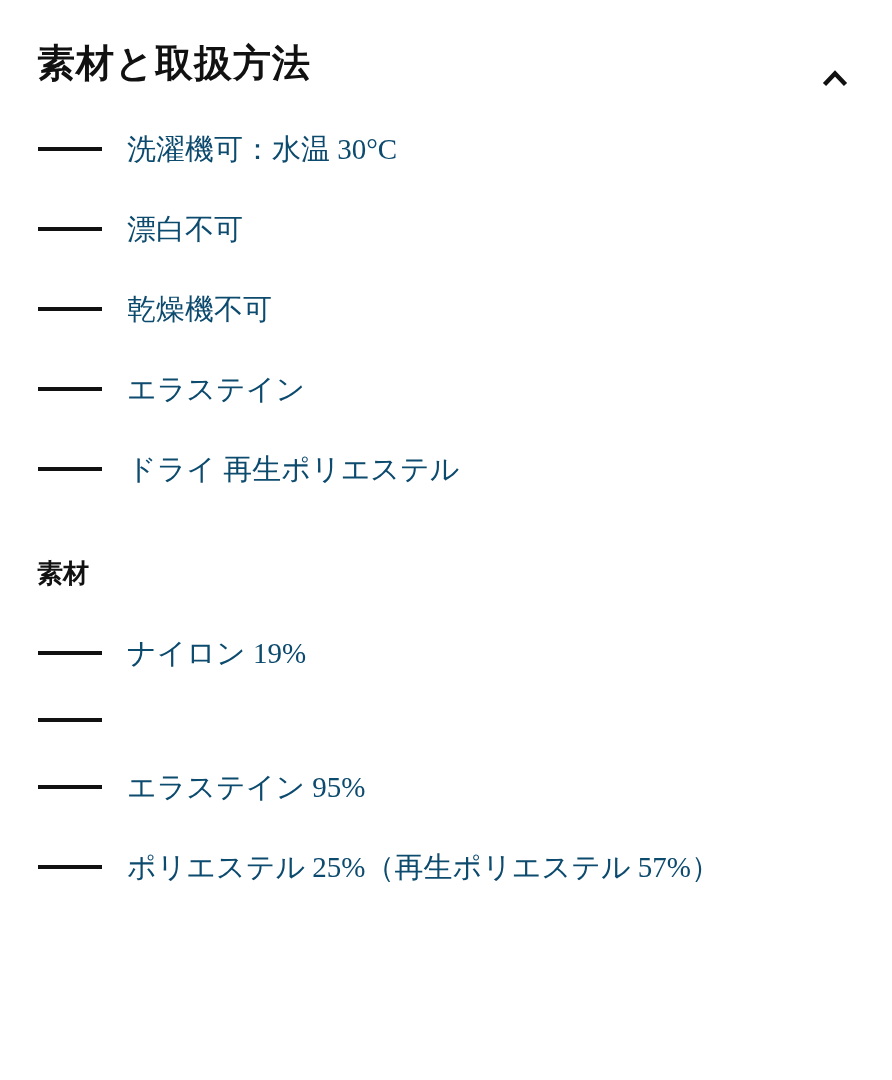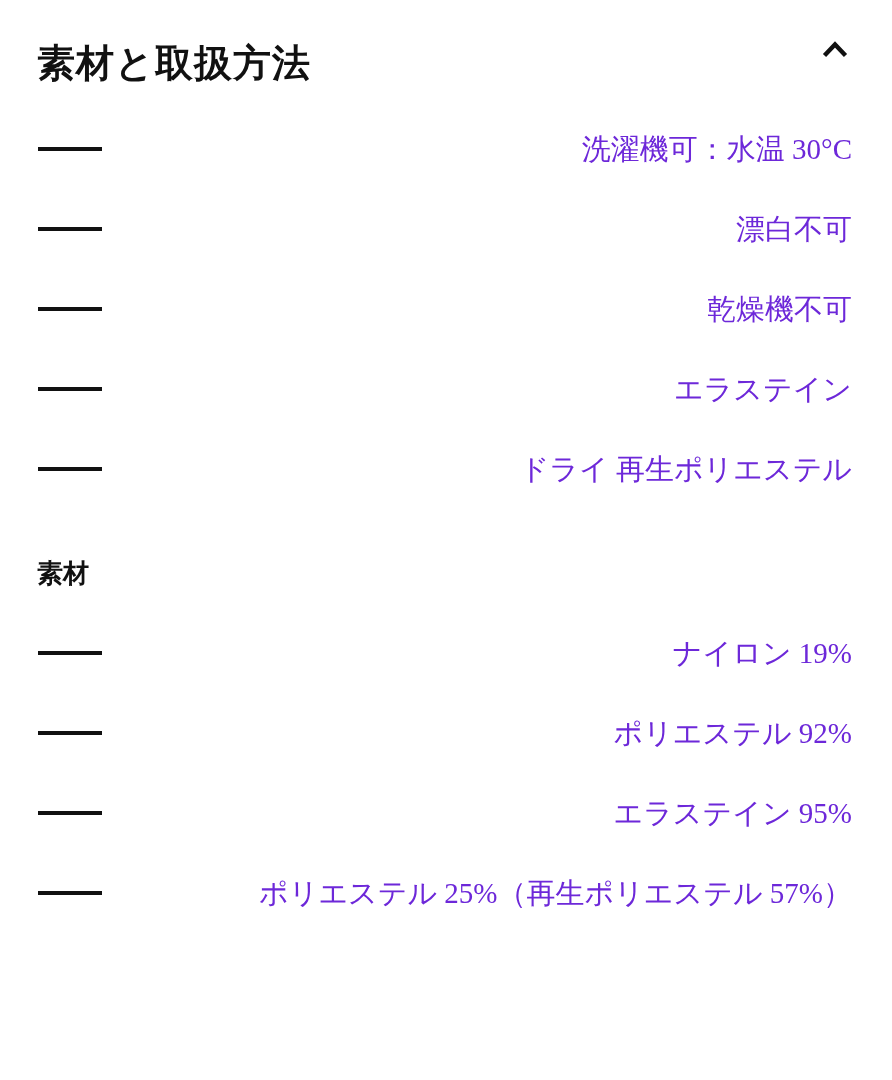--- a/index.html
+++ b/index.html
@@ -13,21 +13,21 @@
     color: #111111;
     overflow: hidden;
   }
   .wrap {
     padding: 40px 40px 0 37px;
     box-sizing: border-box;
   }
   
   .accordion-header {
     display: flex;
-    align-items: flex-start;
+    align-items: flex-end;
     justify-content: space-between;
     cursor: pointer;
   }
   .accordion-title {
     font-family: "Liberation Sans", sans-serif;
     font-weight: 700;
     font-size: 38px;
     line-height: 47px;
     letter-spacing: 1px;
     color: #111111;
@@ -49,24 +49,23 @@
   }
   .care-heading { margin-top: 76px; }
   .materials-heading { margin-top: 73px; }
   
   .row {
     display: flex;
     align-items: center;
     font-family: "Liberation Serif", serif;
     font-size: 29px;
     line-height: 30px;
-    color: #6d28d9;
+    color: #0c4a6e;
     margin-top: 50px;
     margin-left: 1px;
-    justify-content: space-between;
   }
   .row.first { margin-top: 47px; }
   .dash {
     width: 64px;
     height: 4px;
     background: #111111;
     flex: none;
     margin-right: 25px;
   }
   .item-label {
@@ -108,21 +107,20 @@
   </div>
 
   <div class="group-heading materials-heading">素材</div>
 
   <div class="row first">
     <span class="dash"></span>
     <span class="item-label">ナイロン 19%</span>
   </div>
   <div class="row">
     <span class="dash"></span>
-    <span class="item-label">ポリエステル 92%</span>
   </div>
   <div class="row">
     <span class="dash"></span>
     <span class="item-label">エラステイン 95%</span>
   </div>
   <div class="row">
     <span class="dash"></span>
     <span class="item-label">ポリエステル 25%（再生ポリエステル 57%）</span>
   </div>
 

